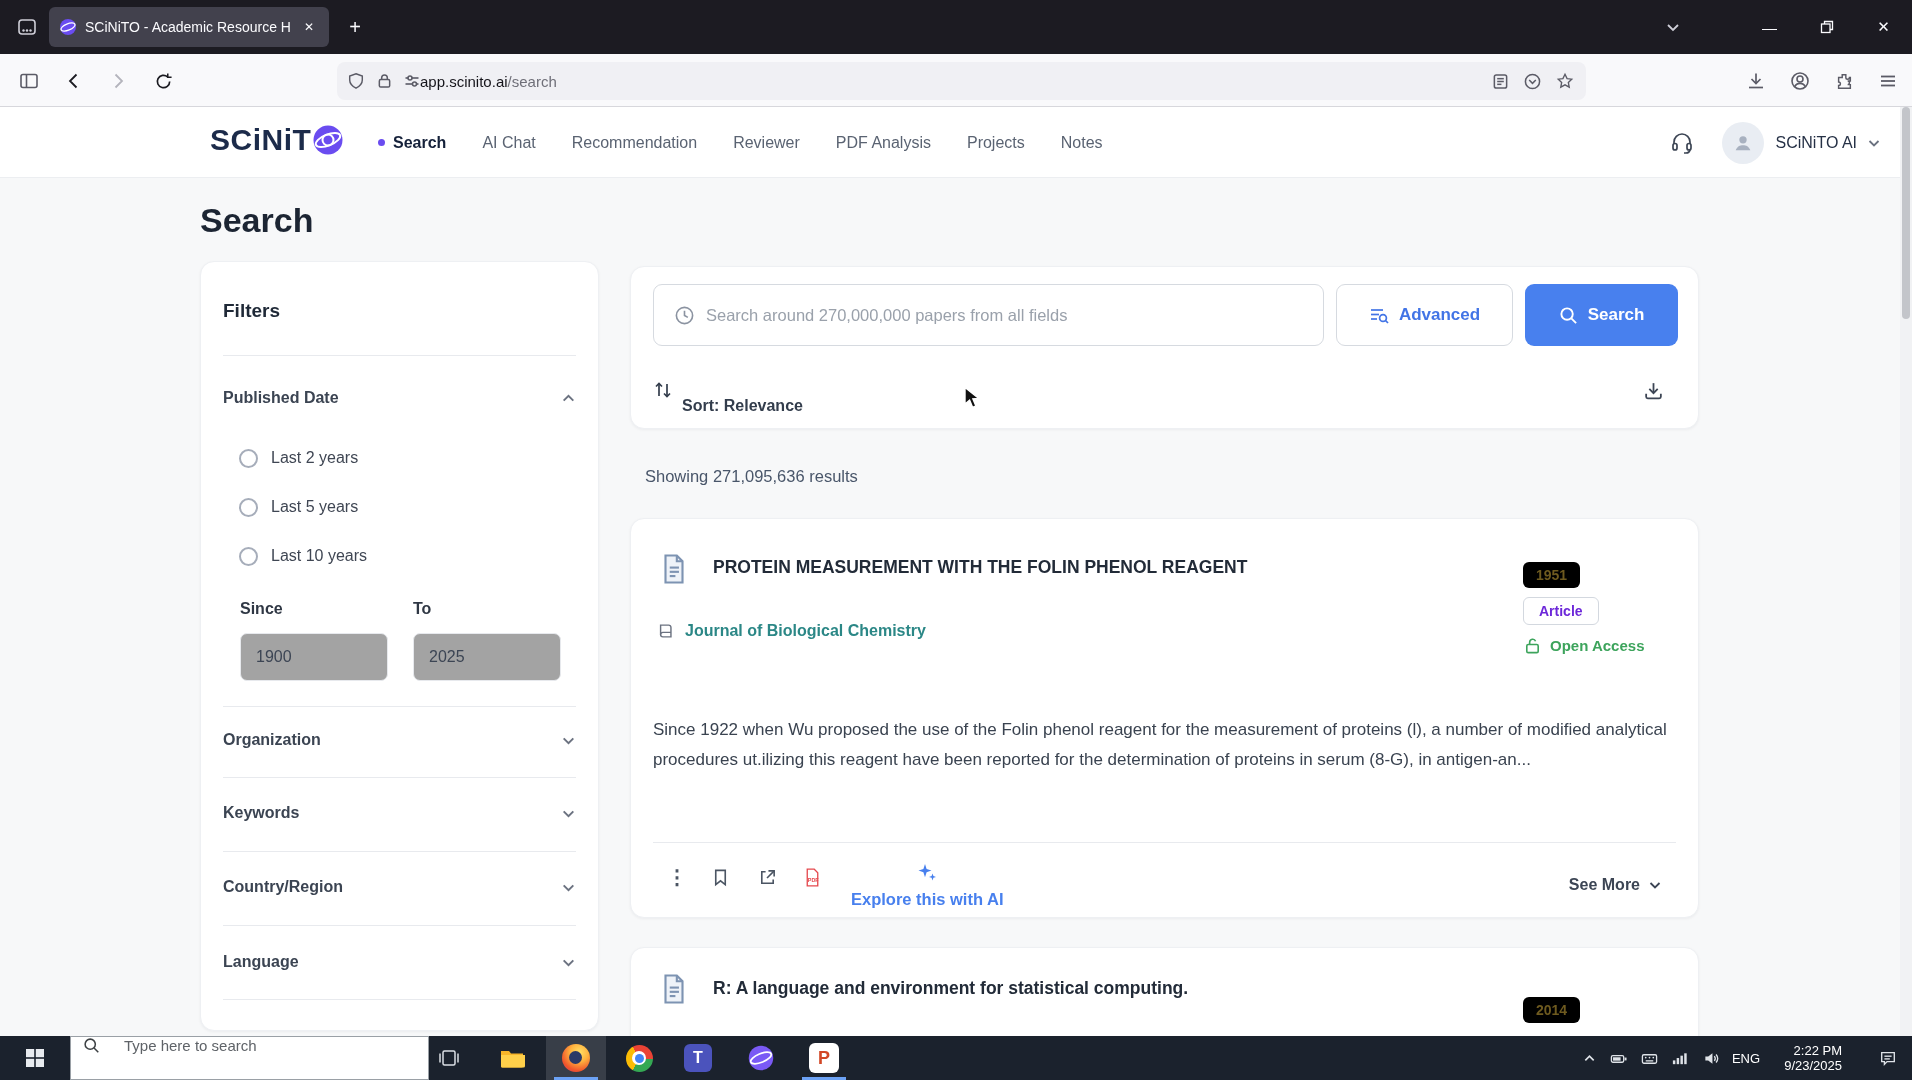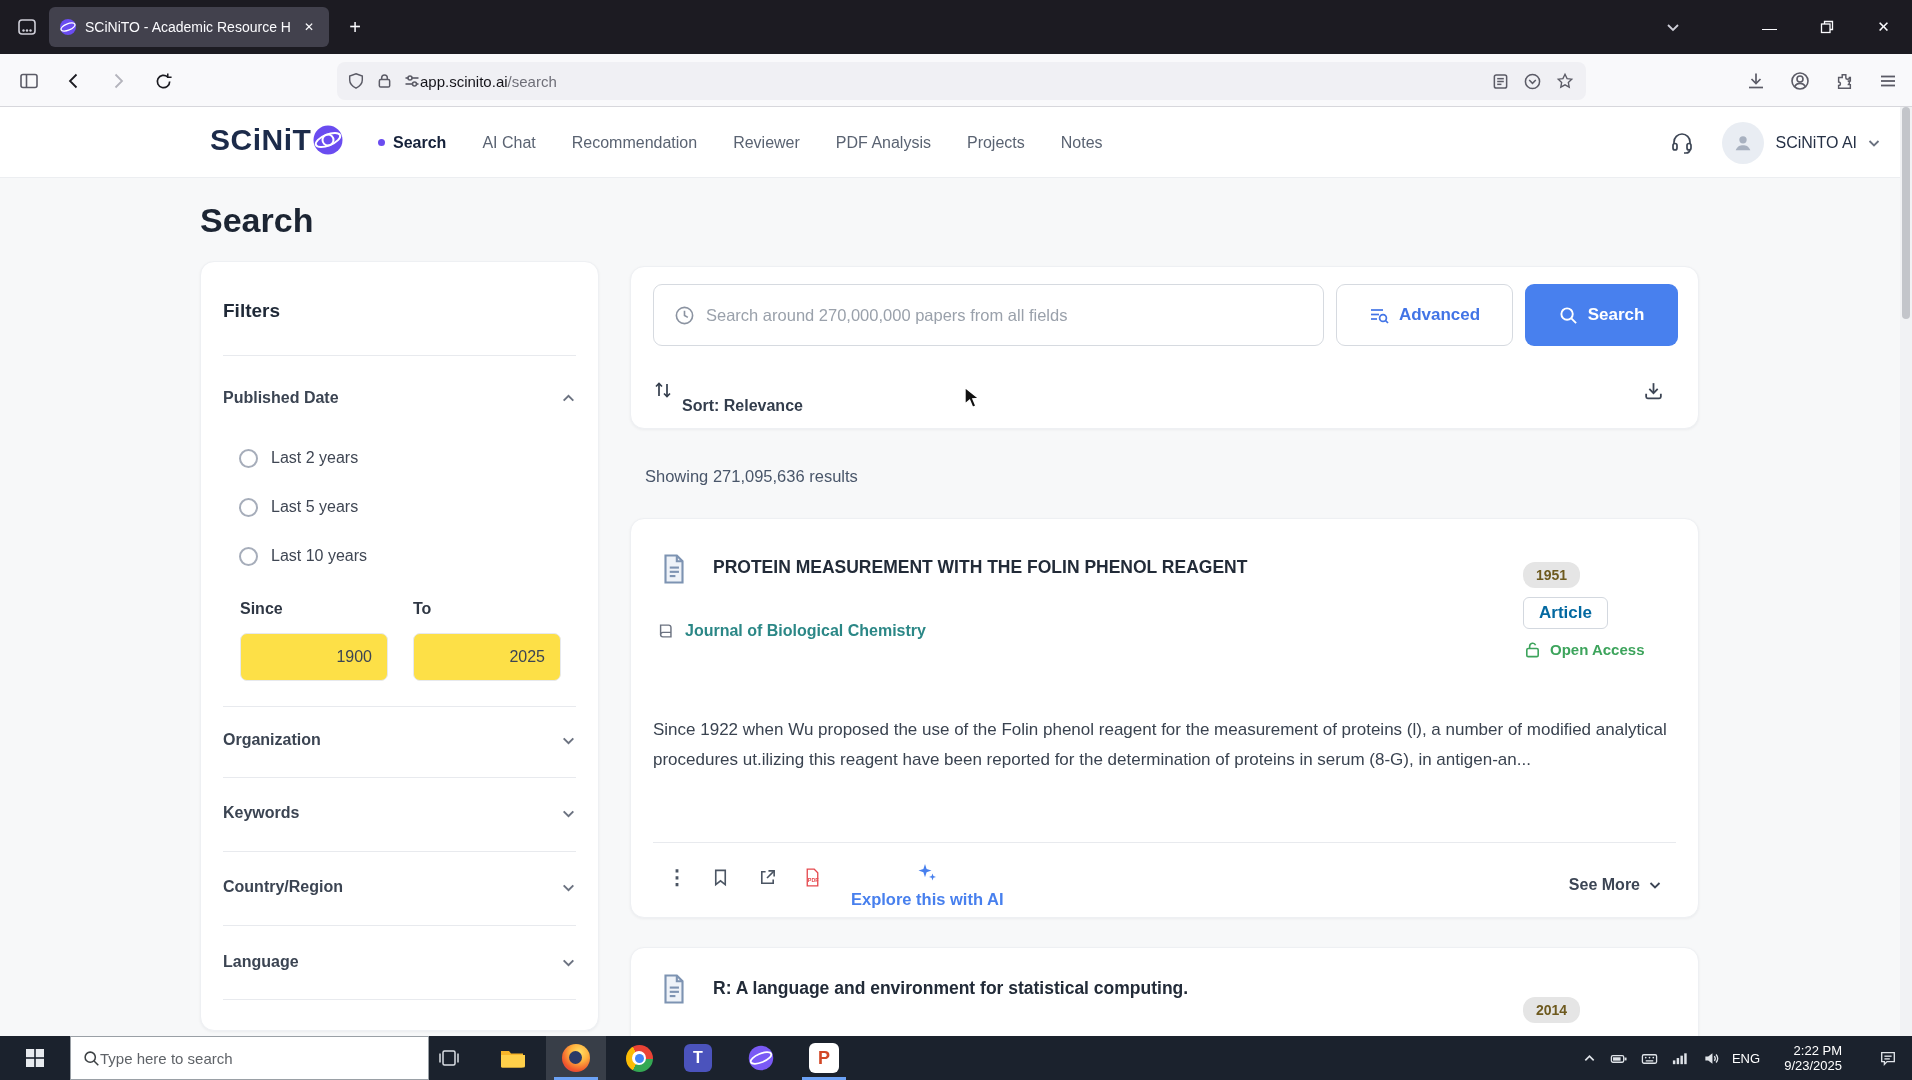--- a/index.html
+++ b/index.html
@@ -52,62 +52,62 @@
   .filters-card { position:absolute; left:200px; top:154px; width:399px; height:770px; background:#fff; border:1px solid #eef0f3; border-radius:14px; box-shadow:0 1px 3px rgba(16,24,40,.05); overflow:hidden; }
   .filters-title { position:absolute; left:22px; top:38px; font-size:19px; font-weight:700; color:#1f2937; }
   .f-div { position:absolute; left:22px; right:22px; height:1px; background:#e8eaee; }
   .f-row { position:absolute; left:22px; right:22px; height:34px; display:flex; align-items:center; justify-content:space-between; cursor:pointer; }
   .f-label { font-size:16px; font-weight:600; color:#3b4452; }
   .chev { color:#6b7280; }
   .radio-row { position:absolute; left:38px; display:flex; align-items:center; gap:13px; height:24px; cursor:pointer; }
   .radio-circle { width:19px; height:19px; border:2px solid #a6adba; border-radius:50%; background:#fff; }
   .radio-label { font-size:16px; color:#3f4653; }
   .range-label { position:absolute; font-size:16px; font-weight:700; color:#2f3744; }
-  .year-input { position:absolute; width:148px; height:48px; background:#fde047; border:1px solid #e7e9ed; border-radius:7px; font-family:"Liberation Sans",sans-serif; font-size:16px; color:#3c4554; padding:0 15px;text-align:right; }
+  .year-input { position:absolute; width:148px; height:48px; background:#a3a3a3; border:1px solid #e7e9ed; border-radius:7px; font-family:"Liberation Sans",sans-serif; font-size:16px; color:#3c4554; padding:0 15px; }
 
   
   .search-card { position:absolute; left:630px; top:159px; width:1069px; height:163px; background:#fff; border:1px solid #eef0f3; border-radius:14px; box-shadow:0 1px 3px rgba(16,24,40,.05); }
   .search-input-wrap { position:absolute; left:22px; top:17px; width:671px; height:62px; border:1px solid #d6dae0; border-radius:9px; display:flex; align-items:center; padding:0 20px; gap:11px; background:#fff; }
   .search-input { flex:1; border:none; outline:none; font-family:"Liberation Sans",sans-serif; font-size:16.5px; color:#2f3744; background:transparent; }
   .search-input::placeholder { color:#9aa1ab; }
   .adv-btn { position:absolute; left:705px; top:17px; width:177px; height:62px; border:1px solid #d6dae0; border-radius:9px; background:#fff; display:flex; align-items:center; justify-content:center; gap:10px; color:#4274e6; font-size:17px; font-weight:600; cursor:pointer; }
   .search-btn { position:absolute; left:894px; top:17px; width:153px; height:62px; border:none; border-radius:9px; background:#4880ee; color:#fff; display:flex; align-items:center; justify-content:center; gap:10px; font-size:17px; font-weight:600; cursor:pointer; font-family:"Liberation Sans",sans-serif; }
   .sort-row { position:absolute; left:22px; top:101px; height:44px; display:flex; align-items:center; gap:9px; color:#333d4c; cursor:pointer; }
   .sort-label { font-size:16px; font-weight:600; color:#333d4c;margin-top:32px; }
   .export-btn { position:absolute; right:30px; top:103px; width:30px; height:40px; color:#3c4554; }
 
   .results-count { position:absolute; left:645px; top:360px; font-size:16.5px; font-weight:500; color:#49566a; }
 
   
   .result-card { position:absolute; left:630px; width:1069px; background:#fff; border:1px solid #eef0f3; border-radius:14px; box-shadow:0 1px 3px rgba(16,24,40,.05); }
   .doc-icn { position:absolute; left:26px; color:#7d93b2; }
   .res-title { position:absolute; left:82px; right:200px; font-size:17.5px; font-weight:700; color:#222b38; cursor:pointer; }
   .meta-col { position:absolute; left:892px; top:43px; display:flex; flex-direction:column; align-items:flex-start; gap:9px; }
-  .year-badge { padding:5px 13px; background:#e5e5e5; color:#6e5a1f; border-radius:12px; font-size:14px; font-weight:700; }
-  .type-badge { padding:5px 15px; background:#fff; border:1px solid #d3d8df; color:#0369a1; border-radius:6px; font-size:17px; font-weight:600; }
+  .year-badge { padding:5px 13px; background:#000000; color:#6e5a1f; border-radius:6px; font-size:14px; font-weight:700; }
+  .type-badge { padding:5px 15px; background:#fff; border:1px solid #d3d8df; color:#6d28d9; border-radius:6px; font-size:14px; font-weight:600; }
   .access-row { display:flex; align-items:center; gap:8px; color:#3da45c; font-size:15px; font-weight:600; margin-top:2px; }
   .link-row { position:absolute; left:26px; display:flex; align-items:center; gap:10px; }
   .link-row .lnk { font-size:16px; color:#2b8786; cursor:pointer; }
   .abstract { position:absolute; left:22px; top:196px; width:1028px; font-size:17px; line-height:30px; color:#3a4350; }
   .card-div { position:absolute; left:22px; right:22px; top:323px; height:1px; background:#e8eaee; }
   .action-row { position:absolute; left:0; right:0; top:334px; height:46px; }
   .act-icn { position:absolute; top:11px; width:26px; height:26px; color:#4b5563; cursor:pointer; }
   .explore { position:absolute; left:220px; top:9px; display:flex; align-items:center; gap:8px; color:#4880ee; font-size:16.5px; font-weight:600; cursor:pointer;flex-direction:column; }
   .see-more { position:absolute; right:36px; top:11px; display:flex; align-items:center; gap:8px; color:#3c4554; font-size:16px; font-weight:600; cursor:pointer;margin-top:12px; }
 
   
   .pg-scrollbar { position:absolute; right:0; top:0; width:12px; height:929px; background:#f1f2f4; }
   .pg-thumb { position:absolute; left:2px; right:2px; top:0; height:212px; background:#c3c5ca; border-radius:5px; }
   .cursor { position:absolute; left:963px; top:279px; z-index:50; pointer-events:none; }
 
   
   .taskbar { position:relative; height:44px; background:#1b222d; }
   .tb-btn { position:absolute; top:0; width:60px; height:44px; display:flex; align-items:center; justify-content:center; cursor:pointer; }
   .start-btn { left:0; width:70px; }
-  .tb-search { position:absolute; left:70px; top:0; width:359px; height:44px; background:#fff; display:flex; align-items:center; padding:0 12px; gap:0; border:1px solid #9aa0a6; }
+  .tb-search { position:absolute; left:70px; top:0; width:359px; height:44px; background:#fff; display:flex; align-items:flex-start; padding:0 12px; gap:24px; border:1px solid #9aa0a6; }
   .tb-search input { border:none; outline:none; font-family:"Liberation Sans",sans-serif; font-size:15px; color:#202124; width:100%; background:transparent; }
   .tb-search input::placeholder { color:#5f6368; }
   .task-active { background:rgba(255,255,255,.13); }
   .task-underline { position:absolute; left:8px; right:8px; bottom:0; height:3px; background:#6ca2f5; }
   .tray-icn { position:absolute; top:10px; width:24px; height:24px; color:#dfe3e8; }
   .tray-lang { position:absolute; left:1726px; top:0; width:40px; height:44px; display:flex; align-items:center; justify-content:center; color:#fff; font-size:13px; }
   .tray-clock { position:absolute; left:1758px; top:0; width:88px; height:44px; display:flex; flex-direction:column; align-items:flex-end; justify-content:center; color:#fff; font-size:13px; line-height:15px; padding-right:4px; }
   .action-center { position:absolute; left:1868px; top:0; width:40px; height:44px; display:flex; align-items:center; justify-content:center; color:#dfe3e8; }
 
   .ppt-tile { width:30px; height:30px; background:#fff; border-radius:6px; display:flex; align-items:center; justify-content:center; font-weight:800; font-size:18px; color:#d24726; }

